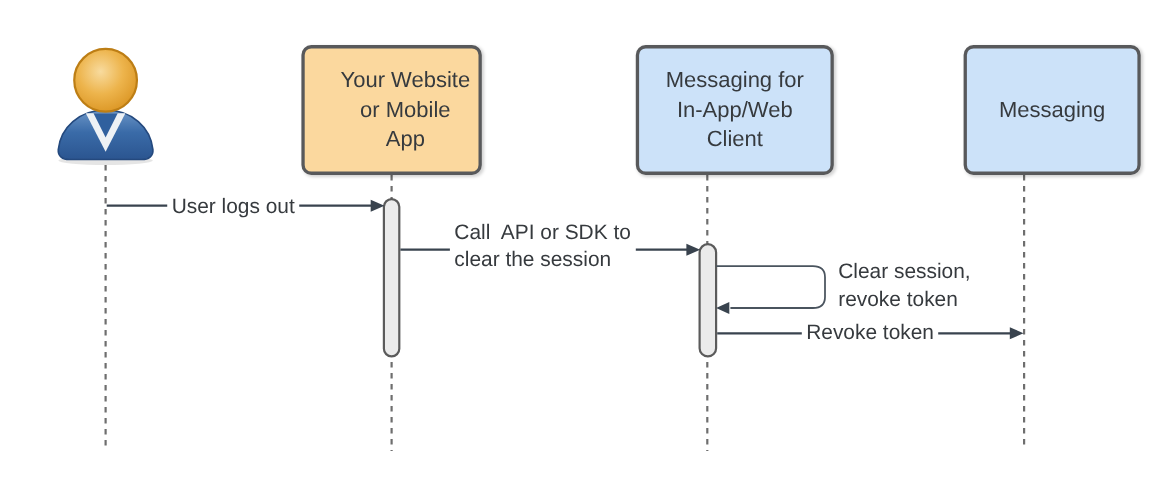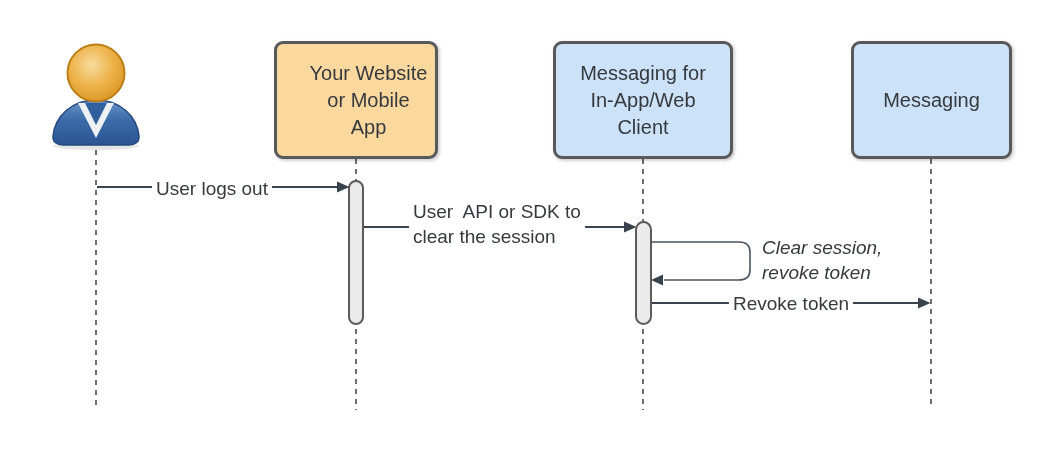--- a/index.html
+++ b/index.html
@@ -18,30 +18,30 @@
 
   .participant {
     position:absolute; box-sizing:border-box;
     border:3px solid var(--participant_border,#58595b); border-radius:9px;
     display:flex; align-items:center; justify-content:center;
     text-align:center; color:var(--text,#363a3e);
     font-size:20px; line-height:27px; white-space:pre-line;
     box-shadow:1.5px 1.5px 3px rgba(0,0,0,0.18);
   }
   .participant.orange { background:var(--participant_orange_fill,#fbd89e);padding-left:25px; }
-  .participant.blue   { background:var(--participant_blue_fill,#cce2f9); }
+  .participant.blue   { background:var(--participant_blue_fill,#cce2f9);margin-left:25px; }
 
   .msg-label {
     position:absolute; color:var(--text,#363a3e);
     font-size:19px; line-height:25px; white-space:pre-wrap;
     background:#ffffff; padding:0 4px;
   }
   .msg-label.center { transform:translate(-50%,-50%); text-align:left; }
   .msg-label.left   { transform:translateY(-50%); text-align:left; }
-  .msg-label.nobg   { background:transparent;font-style:italic; }
+  .msg-label.nobg   { background:transparent; }
 </style>
 </head>
 <body>
 
 <div class="canvas">
 
   <svg class="gfx" width="1051" height="454" viewBox="0 0 1051 454">
     <defs>
       <radialGradient id="gradHead" cx="42%" cy="36%" r="72%">
         <stop offset="0%" stop-color="#F8DB9E"></stop>
@@ -103,20 +103,20 @@
 In-App/Web
 Client</span>
   </div>
 
   <div class="participant blue" style="left:851px;top:41px;width:161px;height:118px">
     <span>Messaging</span>
   </div>
 
   <div class="msg-label center" style="left:212px;top:188px">User logs out</div>
 
-  <div class="msg-label left" style="left:409px;top:224px">User  API or SDK to
+  <div class="msg-label left" style="left:409px;top:224px">Call  API or SDK to
 clear the session</div>
 
   <div class="msg-label left nobg" style="left:758px;top:260px">Clear session,
 revoke token</div>
 
   <div class="msg-label center" style="left:791px;top:303px">Revoke token</div>
 </div>
 
 </body></html>

